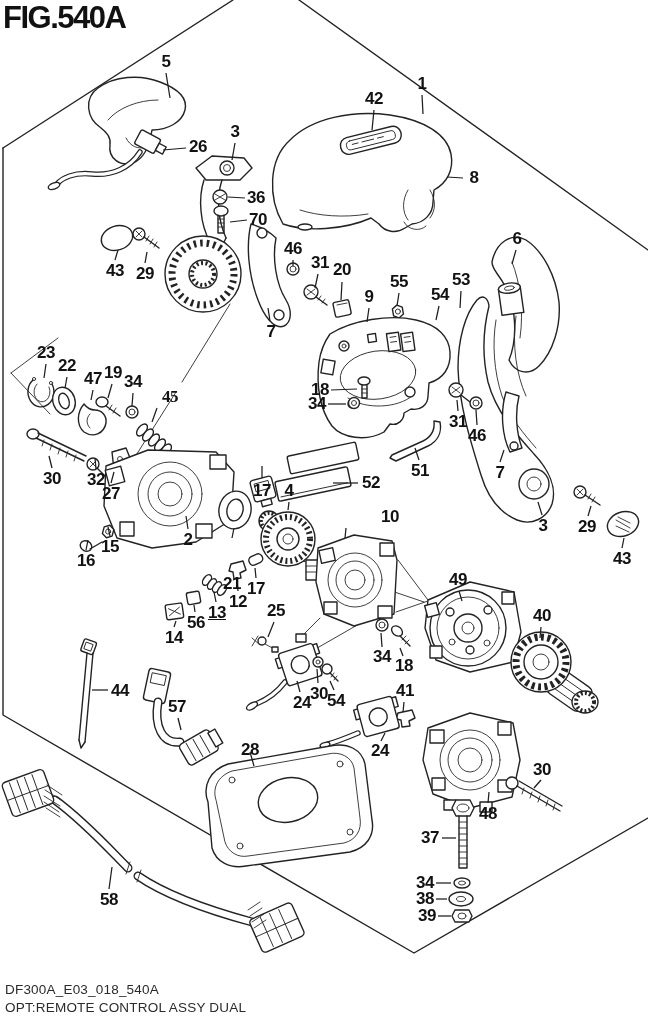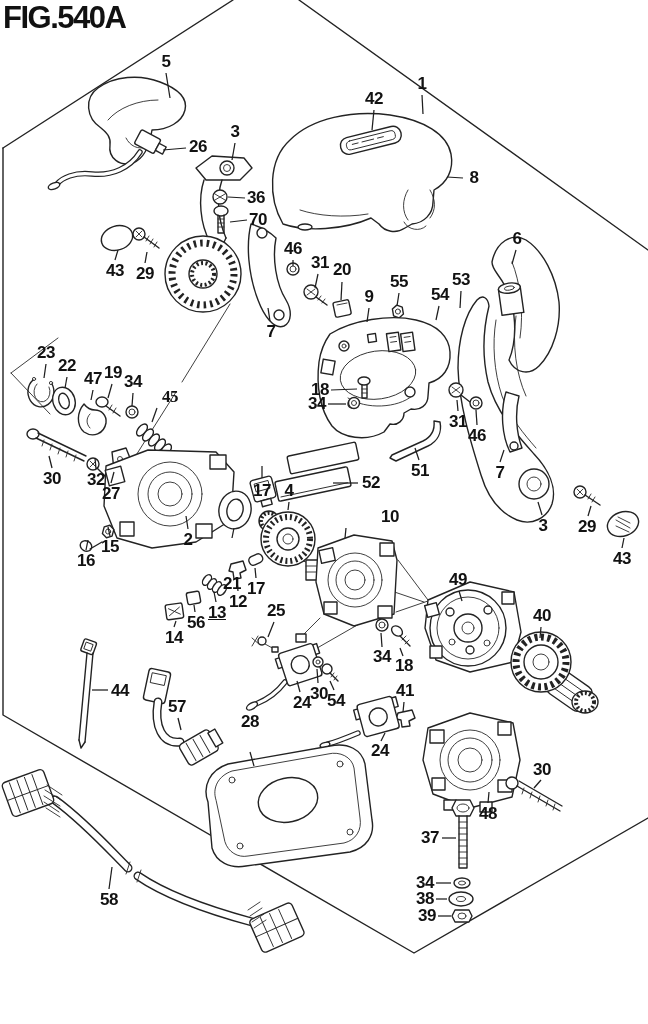--- a/index.html
+++ b/index.html
@@ -585,19 +585,21 @@
       <div class="part-num" style="left: 405px; top: 691px;">41</div>
       <div class="part-num" style="left: 380px; top: 751px;">24</div>
       <div class="part-num" style="left: 542px; top: 770px;">30</div>
       <div class="part-num" style="left: 488px; top: 814px;">48</div>
       <div class="part-num" style="left: 430px; top: 838px;">37</div>
       <div class="part-num" style="left: 425px; top: 883px;">34</div>
       <div class="part-num" style="left: 425px; top: 899px;">38</div>
       <div class="part-num" style="left: 427px; top: 916px;">39</div>
       <div class="part-num" style="left: 120px; top: 691px;">44</div>
       <div class="part-num" style="left: 177px; top: 707px;">57</div>
-      <div class="part-num" style="left: 250px; top: 722px;">28</div>
+      <div class="part-num" style="left: 250px; top: 750px;">28</div>
       <div class="part-num" style="left: 109px; top: 900px;">58</div>
     </div>
 
   <div class="caption">
+    <div>DF300A_E03_018_540A</div>
+    <div>OPT:REMOTE CONTROL ASSY DUAL</div>
   </div>
 </div>
 
 </body></html>

